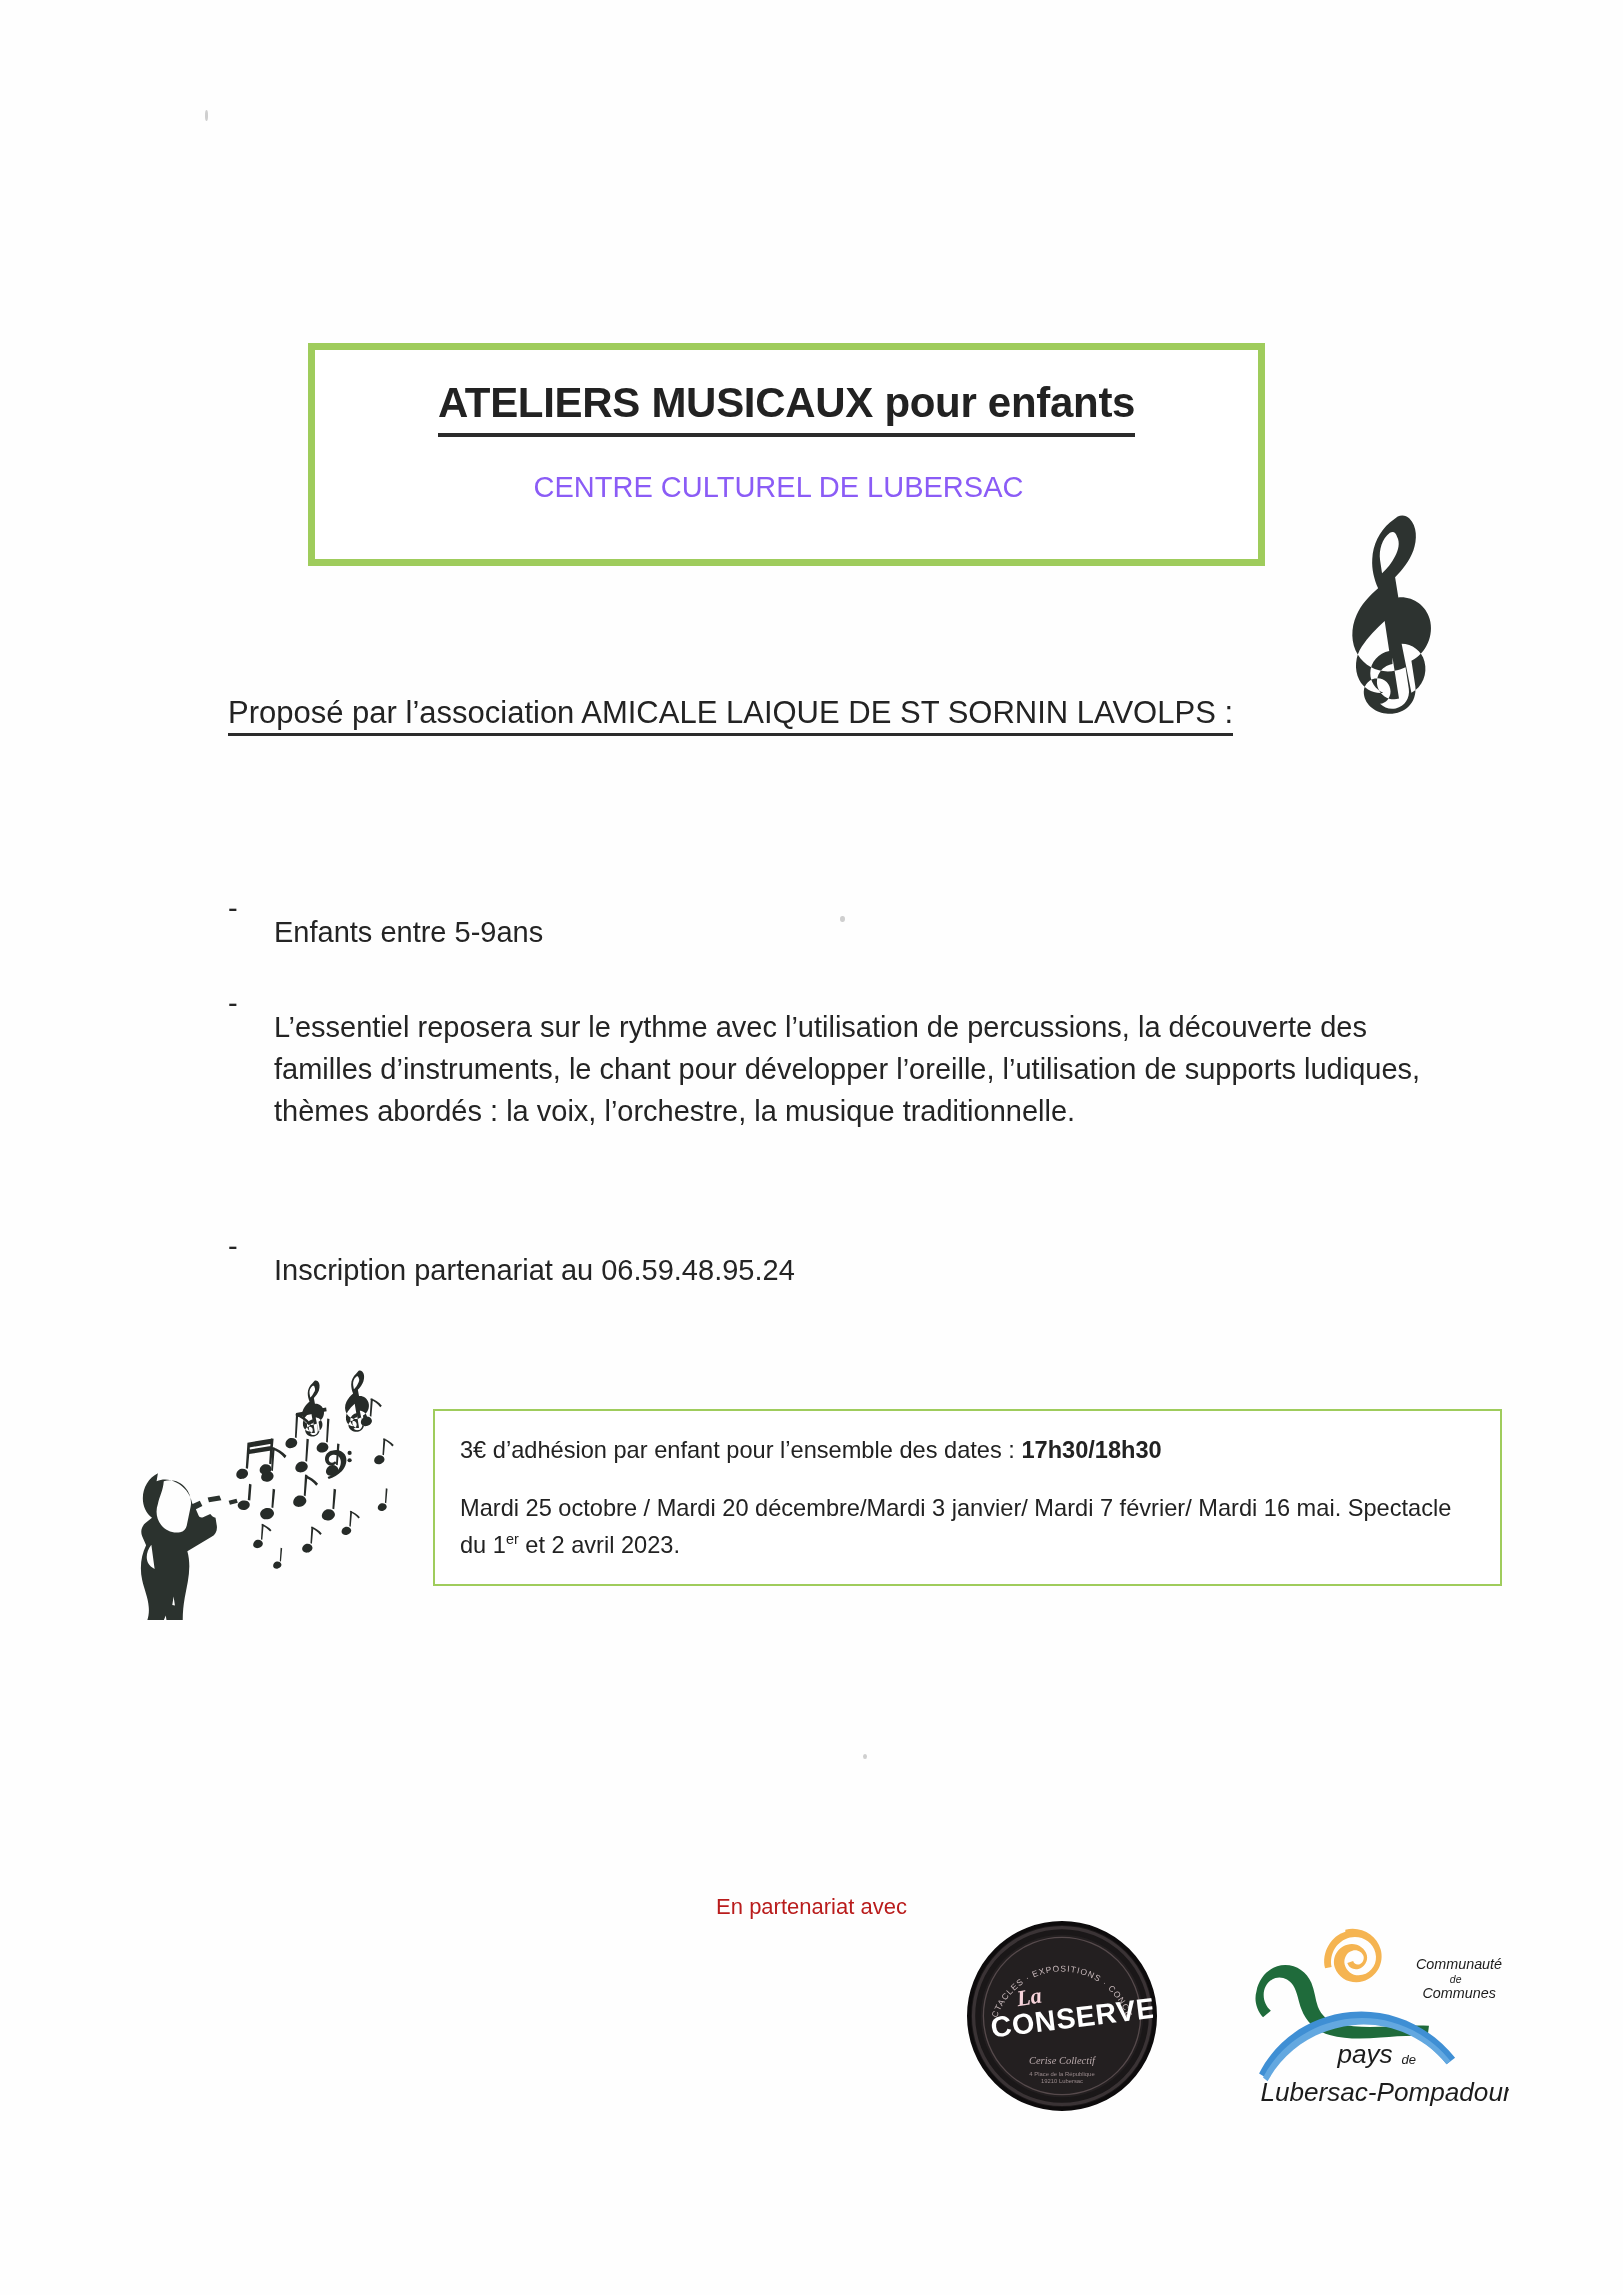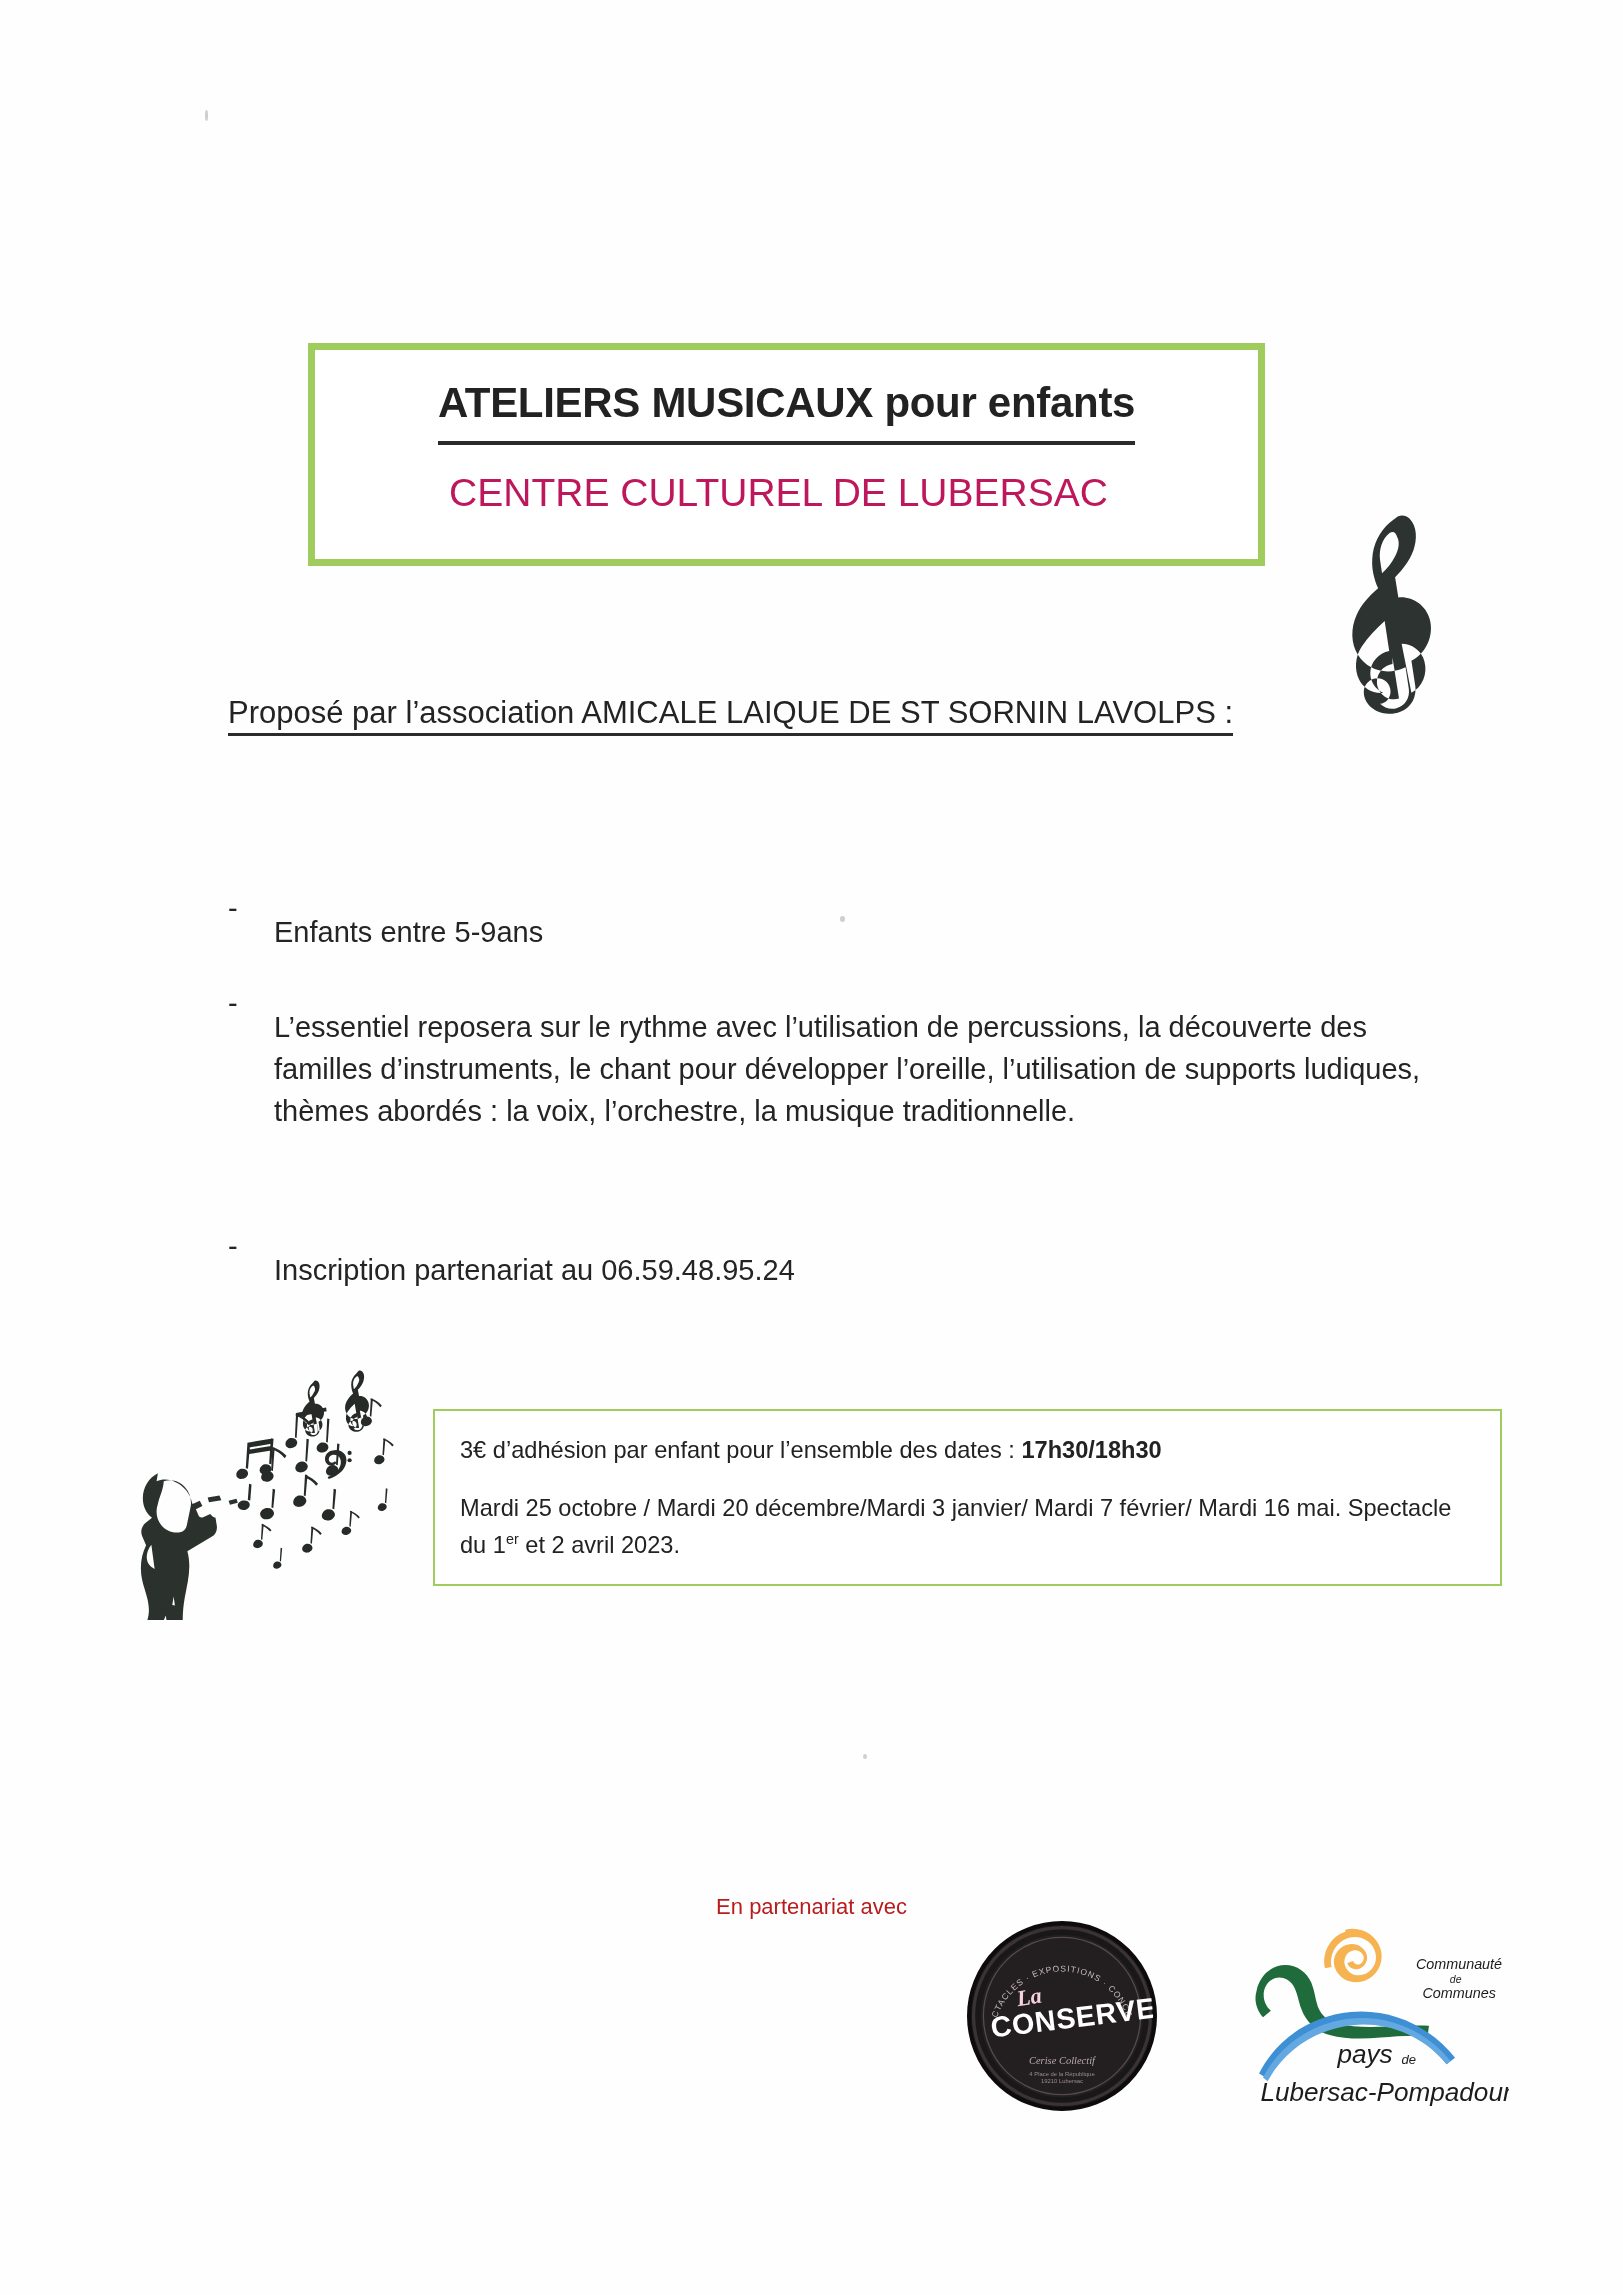--- a/index.html
+++ b/index.html
@@ -16,25 +16,25 @@
     position:absolute;left:308px;top:343px;width:957px;height:223px;
     border:7.2px solid var(--green,#9FCC5C);
     background:#ffffff;box-sizing:border-box;
   }
   #title-line-1{
     position:absolute;left:0;right:0;top:29px;text-align:center;
     font-size:42px;font-weight:bold;letter-spacing:-0.3px;
     color:#222;white-space:nowrap;
   }
   #title-line-1 .u{
-    border-bottom:4.6px solid #2b2b2b;padding-bottom:14px;display:inline-block;
+    border-bottom:4.6px solid #2b2b2b;padding-bottom:6px;display:inline-block;
   }
   #title-line-2{
     position:absolute;left:0;right:16px;top:121px;text-align:center;
-    font-size:39px;font-weight:400;letter-spacing:0px;color:#be185d;
+    font-size:29px;font-weight:400;letter-spacing:0px;color:#8b5cf6;
     white-space:nowrap;
   }
 
   
   #treble-clef{position:absolute;left:1322px;top:514px;width:124px;height:223px;}
 
   
   #proposed-by{
     position:absolute;left:228px;top:695px;
     font-size:31px;color:#232323;white-space:nowrap;

